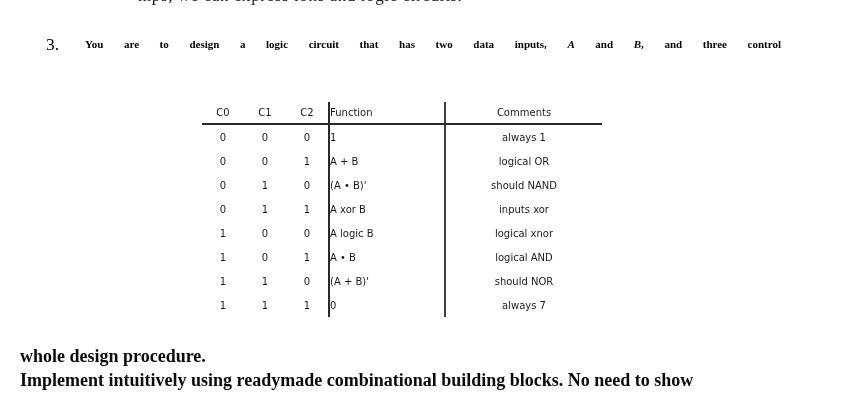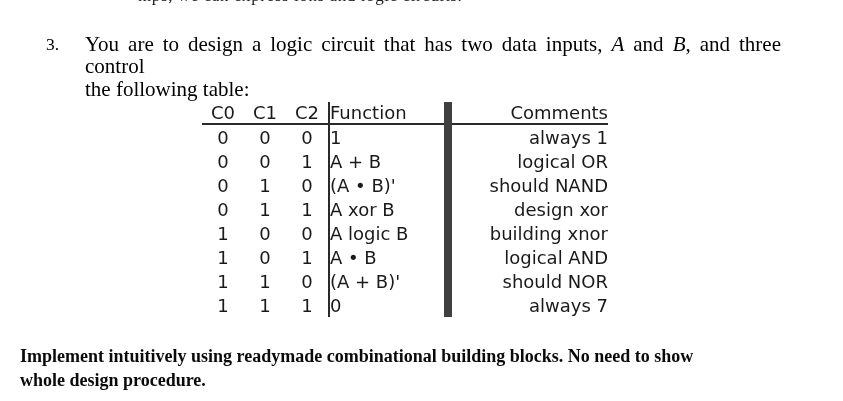--- a/index.html
+++ b/index.html
@@ -31,48 +31,49 @@
     left: 46px;
     top: 33px;
     font-size: 17.5px;
     line-height: 22.4px;
   }
   .problem-text {
     position: absolute;
     left: 85px;
     top: 33px;
     width: 696px;
-    font-size: 21px;
+    font-size: 11px;
     line-height: 22.4px;
+    font-weight: bold;
   }
   .jline { text-align: justify; text-align-last: justify; }
   .it { font-style: italic; }
 
   
   .logic-table {
     position: absolute;
     left: 202px;
     top: 102px;
     border-collapse: collapse;
     font-family: "DejaVu Sans", "Liberation Sans", sans-serif;
-    font-size: 18px;
+    font-size: 10px;
     color: #1a1a1a;
     table-layout: fixed;
   }
   .logic-table th, .logic-table td {
     padding: 0;
     font-weight: normal;
     vertical-align: middle;
     white-space: nowrap;
   }
   .logic-table th { height: 21px; border-bottom: 2px solid #2a2a2a; }
   .logic-table td { height: 24px; }
   .col-ctl { width: 42px; text-align: center; }
   .col-fn  { width: 114px; text-align: left; border-left: 2px solid #2a2a2a; padding-left: 10px; }
-  .col-cm  { width: 156px; text-align: right; border-left: 8px solid #404040; padding-left: 11px; }
+  .col-cm  { width: 156px; text-align: center; border-left: 2px solid #404040; padding-left: 11px; }
 
   
   .closing {
     position: absolute;
     left: 20px;
     top: 344px;
     width: 775px;
     font-size: 18px;
     line-height: 24px;
     font-weight: bold;
@@ -83,21 +84,20 @@
 <body>
 
 <div class="page">
 
   <div class="top-clip">mps, we can express ions and logic circuits.</div>
 
   <div class="problem-number">3.</div>
 
   <div class="problem-text">
     <div class="jline"><span>You are to design a logic circuit that has two data inputs, </span><span class="it">A</span><span> and </span><span class="it">B</span><span>, and three control</span></div>
-    <div>the following table:</div>
   </div>
 
   <table class="logic-table">
     <thead>
       <tr>
         <th class="col-ctl">C0</th>
         <th class="col-ctl">C1</th>
         <th class="col-ctl">C2</th>
         <th class="col-fn">Function</th>
         <th class="col-cm">Comments</th>
@@ -123,28 +123,28 @@
         <td class="col-ctl">1</td>
         <td class="col-ctl">0</td>
         <td class="col-fn">(A • B)'</td>
         <td class="col-cm">should NAND</td>
       </tr>
       <tr>
         <td class="col-ctl">0</td>
         <td class="col-ctl">1</td>
         <td class="col-ctl">1</td>
         <td class="col-fn">A xor B</td>
-        <td class="col-cm">design xor</td>
+        <td class="col-cm">inputs xor</td>
       </tr>
       <tr>
         <td class="col-ctl">1</td>
         <td class="col-ctl">0</td>
         <td class="col-ctl">0</td>
         <td class="col-fn">A logic B</td>
-        <td class="col-cm">building xnor</td>
+        <td class="col-cm">logical xnor</td>
       </tr>
       <tr>
         <td class="col-ctl">1</td>
         <td class="col-ctl">0</td>
         <td class="col-ctl">1</td>
         <td class="col-fn">A • B</td>
         <td class="col-cm">logical AND</td>
       </tr>
       <tr>
         <td class="col-ctl">1</td>
@@ -157,17 +157,17 @@
         <td class="col-ctl">1</td>
         <td class="col-ctl">1</td>
         <td class="col-ctl">1</td>
         <td class="col-fn">0</td>
         <td class="col-cm">always 7</td>
       </tr>
     </tbody>
   </table>
 
   <div class="closing">
+    <div>whole design procedure.</div>
     <div>Implement intuitively using readymade combinational building blocks. No need to show</div>
-    <div>whole design procedure.</div>
   </div>
 
 </div>
 
 </body></html>

